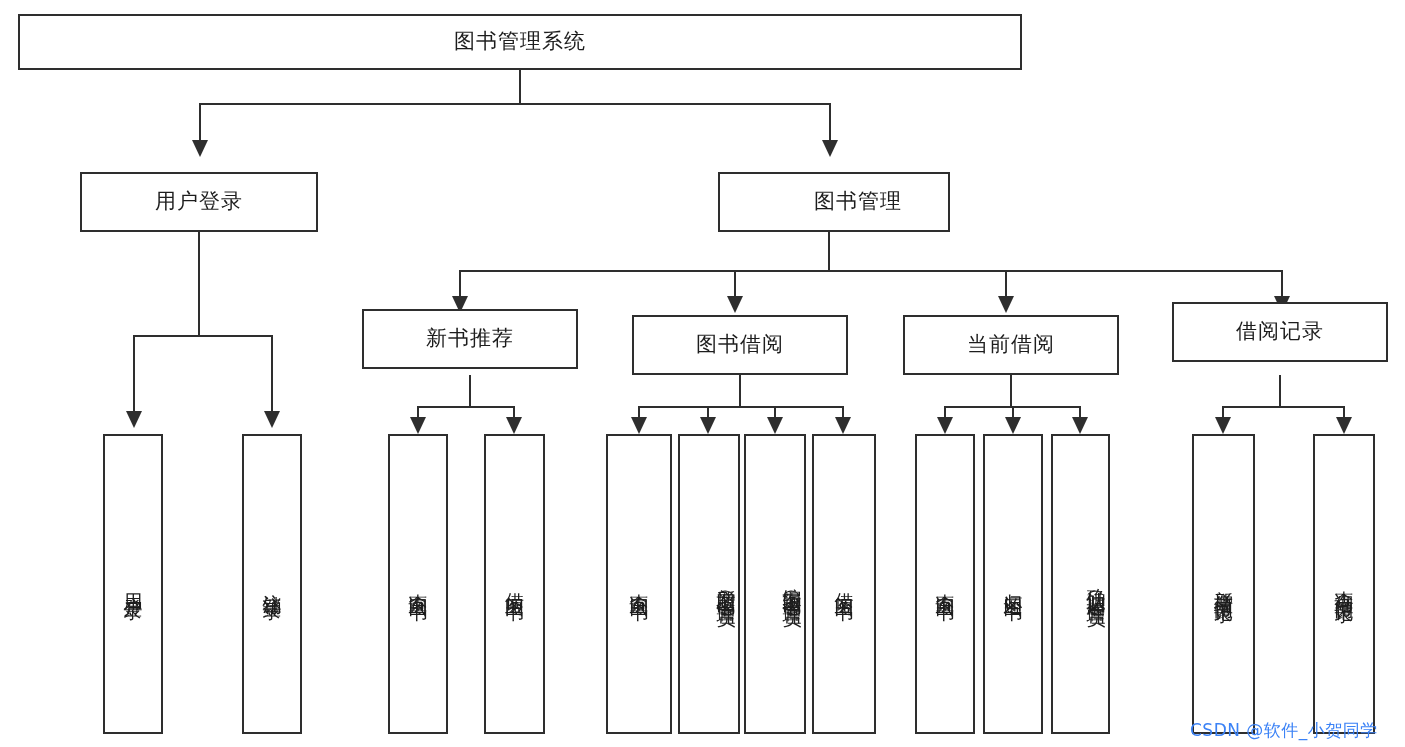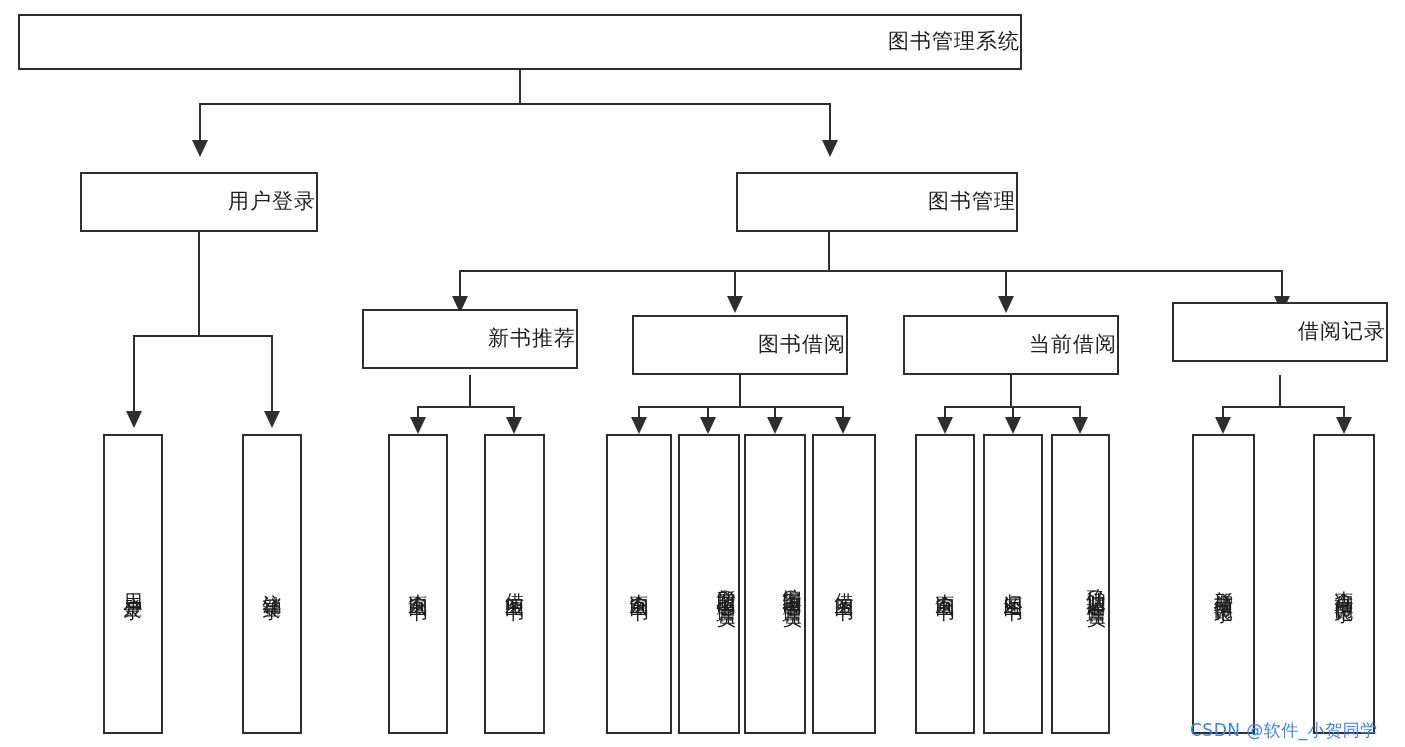--- a/index.html
+++ b/index.html
@@ -10,21 +10,21 @@
     background:#ffffff;
     overflow:hidden;
   }
   .box{
     position:absolute;
     box-sizing:border-box;
     background:#ffffff;
     border:2px solid #2e2e2e;
     display:flex;
     align-items:center;
-    justify-content:flex-end;
+    justify-content:center;
     color:#1d1d1d;
   }
   .box.horiz{
     font-size:21px;
     line-height:1.2;
     letter-spacing:1px;
   }
   .box.vert{
     writing-mode:vertical-rl;
     text-orientation:upright;
@@ -75,21 +75,21 @@
   <div class="line hline" style="left:199px;top:103px;width:632px;height:2px;"></div>
 
   <div class="line vline" style="left:199px;top:103px;width:2px;height:38px;"></div>
   <div class="arrow" style="left:192px;top:140px;"></div>
   <div class="line vline" style="left:829px;top:103px;width:2px;height:38px;"></div>
   <div class="arrow" style="left:822px;top:140px;"></div>
 
   <div class="box horiz" style="left:80px;top:172px;width:238px;height:60px;">
     <span>用户登录</span>
   </div>
-  <div class="box horiz" style="left:736px;top:172px;width:282px;height:60px;padding-left:48px;">
+  <div class="box horiz" style="left:718px;top:172px;width:232px;height:60px;padding-left:48px;">
     <span>图书管理</span>
   </div>
 
   <div class="line vline" style="left:198px;top:232px;width:2px;height:103px;"></div>
   <div class="line hline" style="left:133px;top:335px;width:140px;height:2px;"></div>
   <div class="line vline" style="left:133px;top:335px;width:2px;height:78px;"></div>
   <div class="arrow" style="left:126px;top:411px;"></div>
   <div class="line vline" style="left:271px;top:335px;width:2px;height:78px;"></div>
   <div class="arrow" style="left:264px;top:411px;"></div>
 

